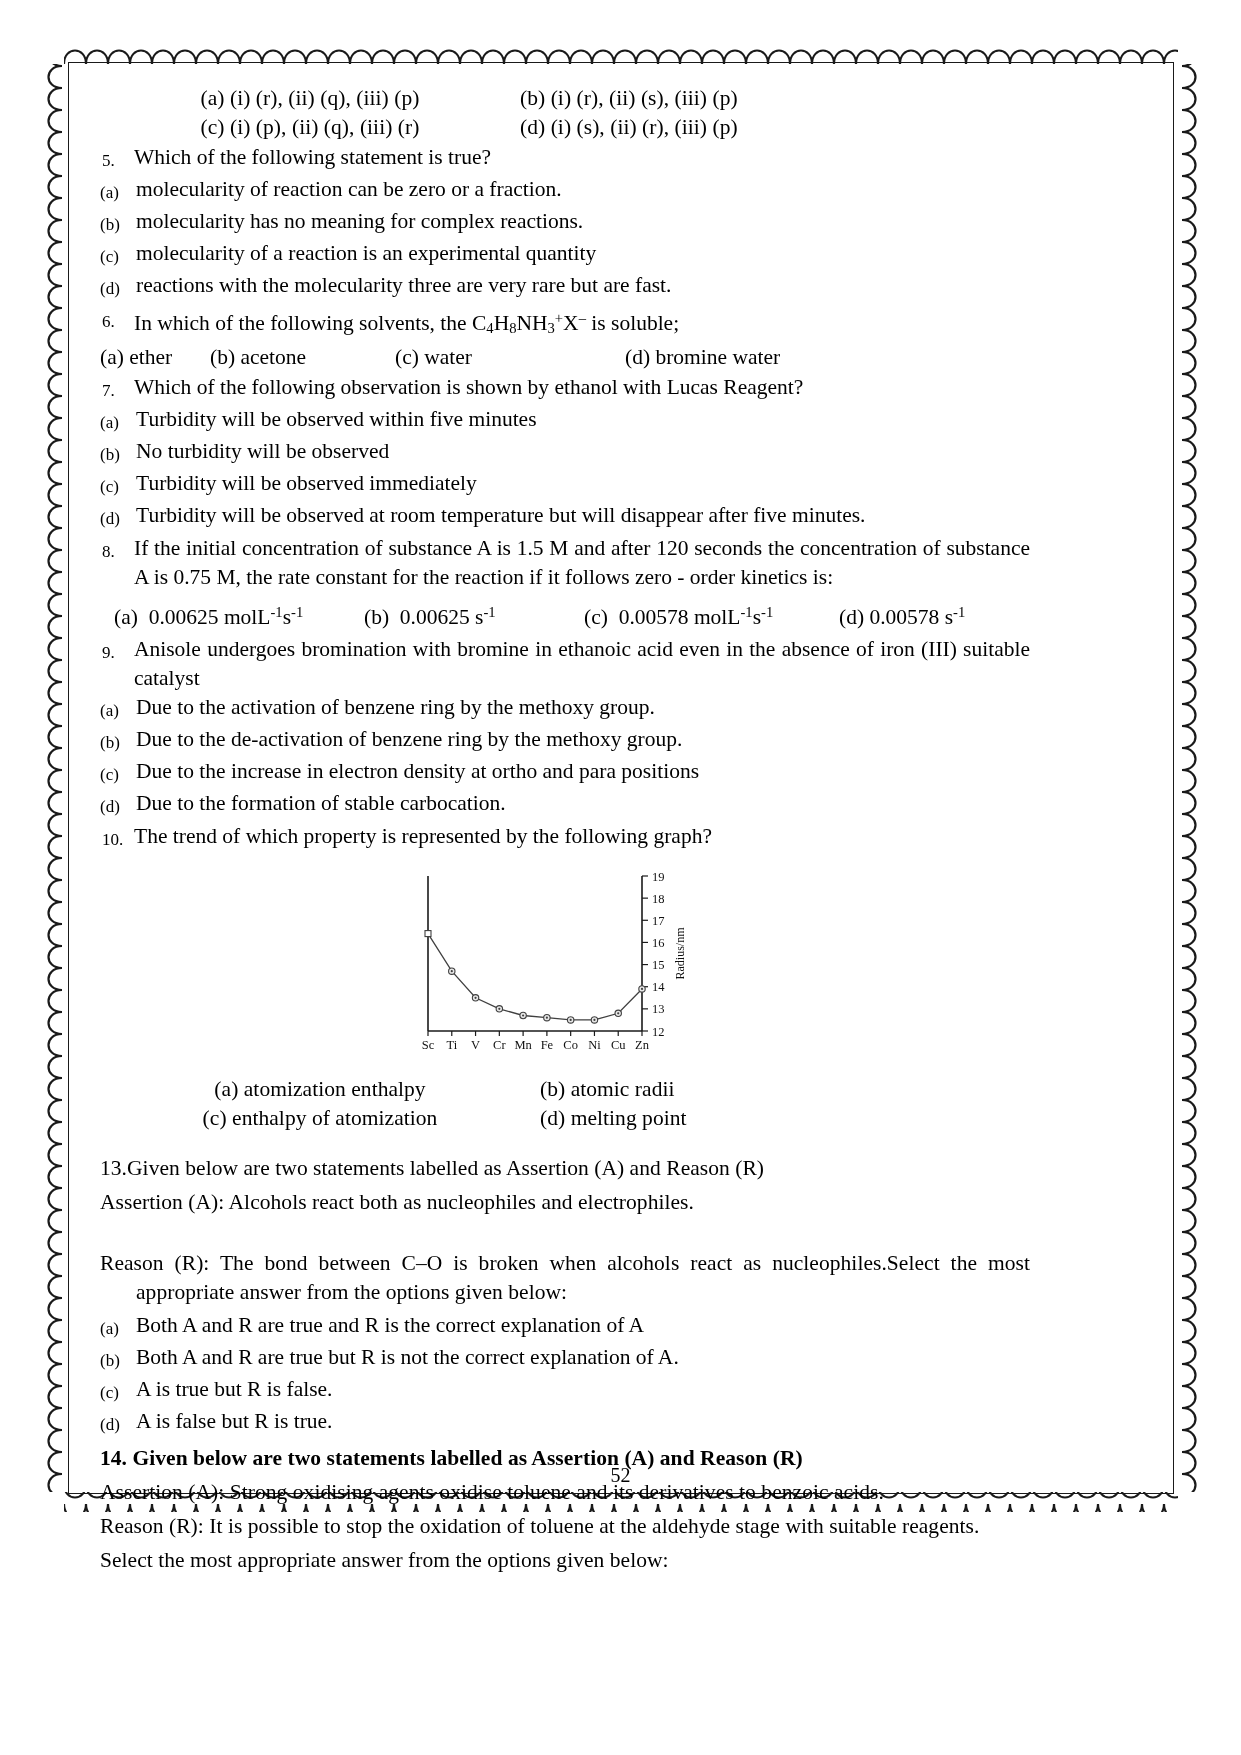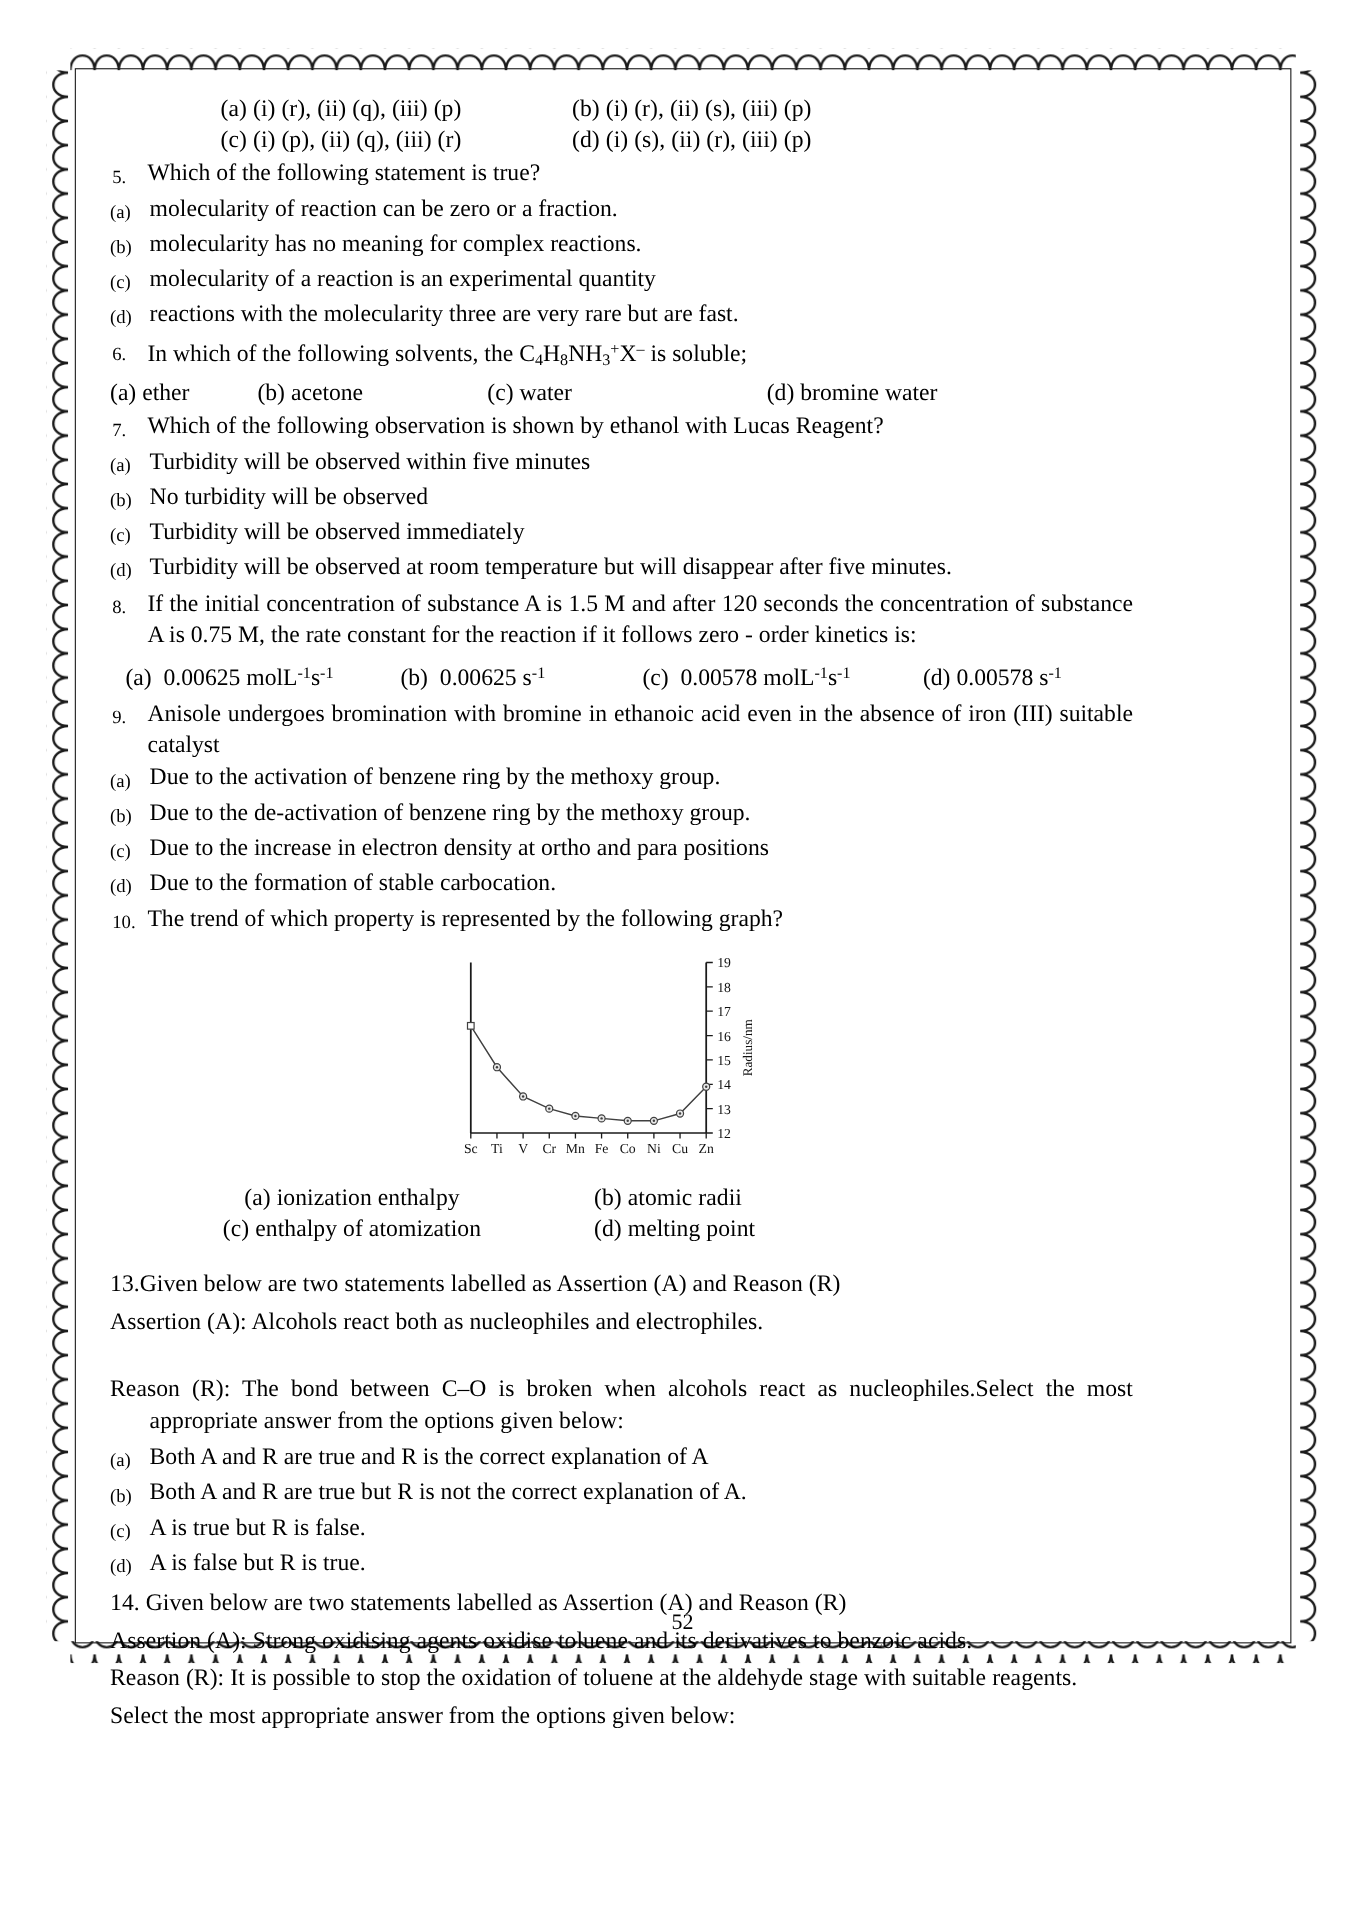--- a/index.html
+++ b/index.html
@@ -155,21 +155,21 @@
   <div class="opt">
     <div class="lbl">(d)</div>
     <div class="txt">reactions with the molecularity three are very rare but are fast.</div>
   </div>
 
   <div class="q">
     <div class="num">6.</div>
     <div class="body"><span>In which of the following solvents, the C</span><sub>4</sub><span>H</span><sub>8</sub><span>NH</span><sub>3</sub><sup>+</sup><span>X</span><sup>–</sup><span> is soluble;</span></div>
   </div>
   <div class="opt">
-    <div class="txt" style="display:flex;gap:24px;">
+    <div class="txt" style="display:flex;">
       <span style="width:110px; display:inline-block;">(a)  ether</span>
       <span style="width:185px; display:inline-block;">(b) acetone</span>
       <span style="width:230px; display:inline-block;">(c) water</span>
       <span>(d) bromine water</span>
     </div>
   </div>
 
   <div class="q">
     <div class="num">7.</div>
     <div class="body">Which of the following observation is shown by  ethanol with Lucas Reagent?</div>
@@ -291,21 +291,21 @@
           <circle cx="184.44444444444446" cy="149.92857142857142" r="1.1" fill="#404040"></circle>
           <circle cx="208.22222222222223" cy="143.28571428571428" r="3.2" fill="#e8e8e8" stroke="#404040" stroke-width="1.1"></circle>
           <circle cx="208.22222222222223" cy="143.28571428571428" r="1.1" fill="#404040"></circle>
           <circle cx="232" cy="118.92857142857142" r="3.2" fill="#e8e8e8" stroke="#404040" stroke-width="1.1"></circle>
           <circle cx="232" cy="118.92857142857142" r="1.1" fill="#404040"></circle>
         </svg>
     </div>
   </div>
 
   <div class="two-col">
-    <div class="line" style="width:440px;">(a)  ionization enthalpy</div>
+    <div class="line" style="width:440px;">(a)  atomization enthalpy</div>
     <div class="line">(b) atomic radii</div>
   </div>
   <div class="two-col">
     <div class="line" style="width:440px;">(c)   enthalpy of atomization</div>
     <div class="line">(d) melting point</div>
   </div>
 
   <div class="line" style="margin-top:21px;"><span>13.</span><span>Given below are two statements labelled as Assertion (A) and Reason (R)</span></div>
   <div class="line" style="margin-top:5px;">Assertion (A): Alcohols react both as nucleophiles and electrophiles.</div>
   <div class="line" style="margin-top:5px; text-align:justify; padding-left:0;">
@@ -321,21 +321,21 @@
   </div>
   <div class="opt">
     <div class="lbl">(c)</div>
     <div class="txt">A is true but R is false.</div>
   </div>
   <div class="opt">
     <div class="lbl">(d)</div>
     <div class="txt">A is false but R is true.</div>
   </div>
 
-  <div class="line" style="margin-top:5px;"><span>14.</span>&nbsp;<span>Given below are two statements labelled as Assertion (A) and Reason (R)</span></div>
+  <div class="line" style="margin-top:5px;font-weight:bold;"><span>14.</span>&nbsp;<span>Given below are two statements labelled as Assertion (A) and Reason (R)</span></div>
   <div class="line" style="margin-top:5px;">Assertion (A): Strong oxidising agents oxidise toluene and its derivatives to benzoic acids.</div>
   <div class="line" style="margin-top:5px; text-align:justify;">
     <span style="display:block; padding-left:36px; text-indent:-36px;">Reason (R): It is possible to stop the oxidation of toluene at the aldehyde stage with suitable reagents.</span>
   </div>
   <div class="line" style="margin-top:5px;">Select the most appropriate answer from the options given below:</div>
 
 </div>
 
 <div class="page-num">52</div>
 

